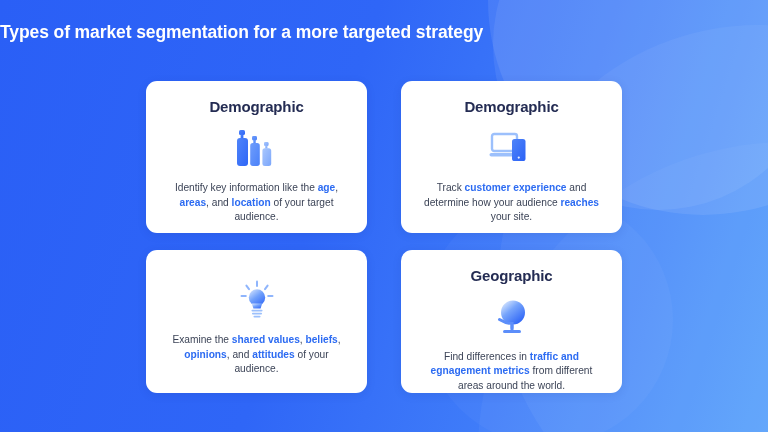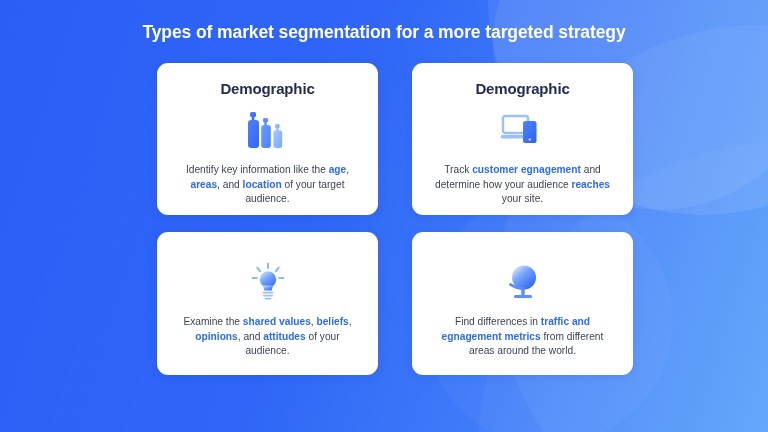--- a/index.html
+++ b/index.html
@@ -52,42 +52,40 @@
     width: 620px; height: 620px;
     right: -330px; bottom: -330px;
     background: rgba(255,255,255,0.04);
   }
 
   
   #page-title {
     position: absolute;
     top: 22px;
     left: 0; right: 0;
-    text-align: center;
     color: #ffffff;
     font-size: 17.5px;
     font-weight: bold;
     letter-spacing: -0.1px;
     z-index: 5;
   }
 
   
   #card-grid {
     position: absolute;
     left: 146px;
-    top: 63px;
+    top: 81px;
     width: 416px;
     height: 312px;
     display: grid;
     grid-template-columns: 221px 221px;
     grid-template-rows: 152px 143px;
     column-gap: 34px;
     row-gap: 17px;
     z-index: 5;
-    margin-left: 11px;
   }
 
   .card {
     background: #ffffff;
     border-radius: 11px;
     display: flex;
     flex-direction: column;
     align-items: center;
     padding-top: 17px;
     box-shadow: 0 2px 10px rgba(15,40,110,0.10);
@@ -185,21 +183,21 @@
         </defs>
 
         <rect x="3" y="3" width="25" height="17" rx="2.2" fill="none" stroke="#9cc0fc" stroke-width="2.4"></rect>
 
         <rect x="0.5" y="22" width="30" height="3.6" rx="1.8" fill="#9cc0fc"></rect>
 
         <rect x="23" y="8" width="13.5" height="22" rx="2.6" fill="url(#gPhone)"></rect>
         <circle cx="29.75" cy="26.6" r="1.1" fill="#e8f0ff"></circle>
       </svg>
     </div>
-    <div class="card-body">Track <b>customer egnagement</b> and determine how your audience <b>reaches</b> your site.</div>
+    <div class="card-body">Track <b>customer experience</b> and determine how your audience <b>reaches</b> your site.</div>
   </div>
 
   <div class="card">
     <div class="card-icon">
       <svg width="42" height="40" viewBox="0 0 42 40">
         <defs>
           <linearGradient id="gBulb" x1="0.15" y1="0" x2="0.9" y2="1">
             <stop offset="0%" stop-color="#cfe0fe"></stop>
             <stop offset="45%" stop-color="#70a0fb"></stop>
             <stop offset="100%" stop-color="#2f66f7"></stop>
@@ -221,20 +219,21 @@
           <line x1="16.4" y1="30.6" x2="25.6" y2="30.6"></line>
           <line x1="16.9" y1="33.6" x2="25.1" y2="33.6"></line>
           <line x1="18.4" y1="36.6" x2="23.6" y2="36.6"></line>
         </g>
       </svg>
     </div>
     <div class="card-body">Examine the <b>shared values</b>, <b>beliefs</b>, <b>opinions</b>, and <b>attitudes</b> of your audience.</div>
   </div>
 
   <div class="card">
+    <div class="card-title">Geographic</div>
     <div class="card-icon">
       <svg width="40" height="40" viewBox="0 0 40 40">
         <defs>
           <linearGradient id="gGlobe" x1="0.1" y1="0.05" x2="0.85" y2="0.95">
             <stop offset="0%" stop-color="#dce9fe"></stop>
             <stop offset="40%" stop-color="#76a4fb"></stop>
             <stop offset="100%" stop-color="#2a61f6"></stop>
           </linearGradient>
         </defs>
 

